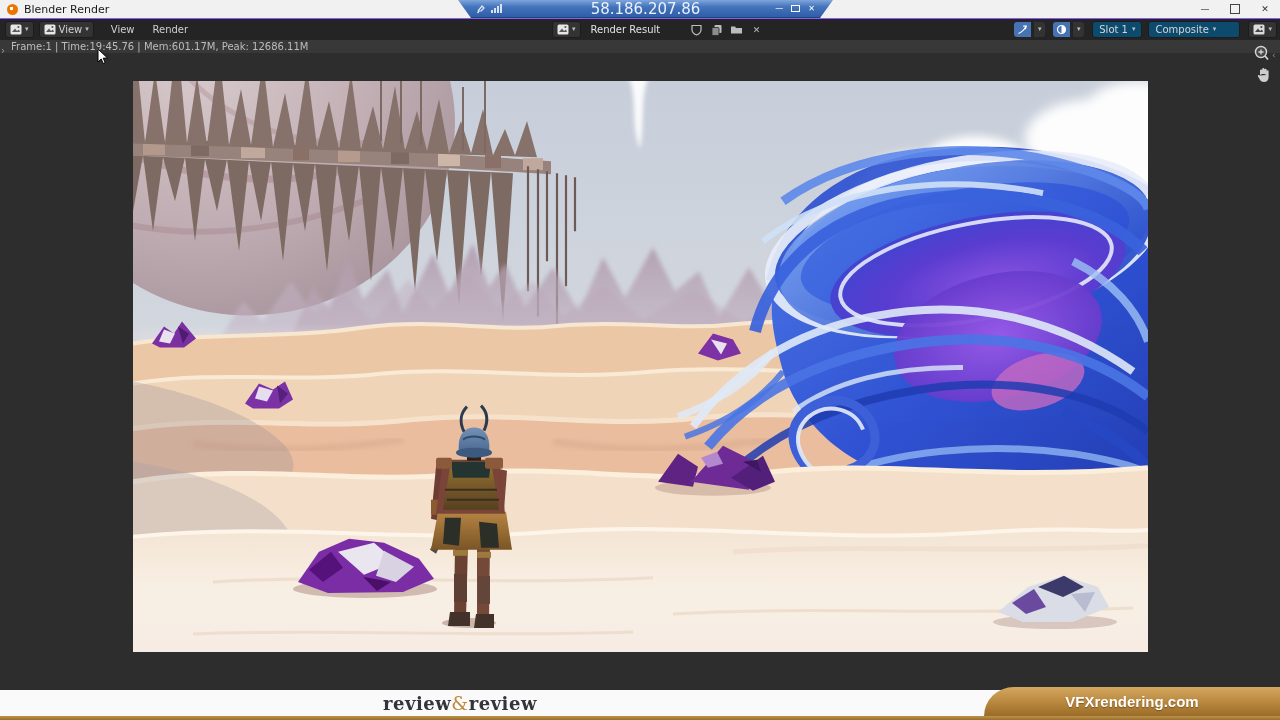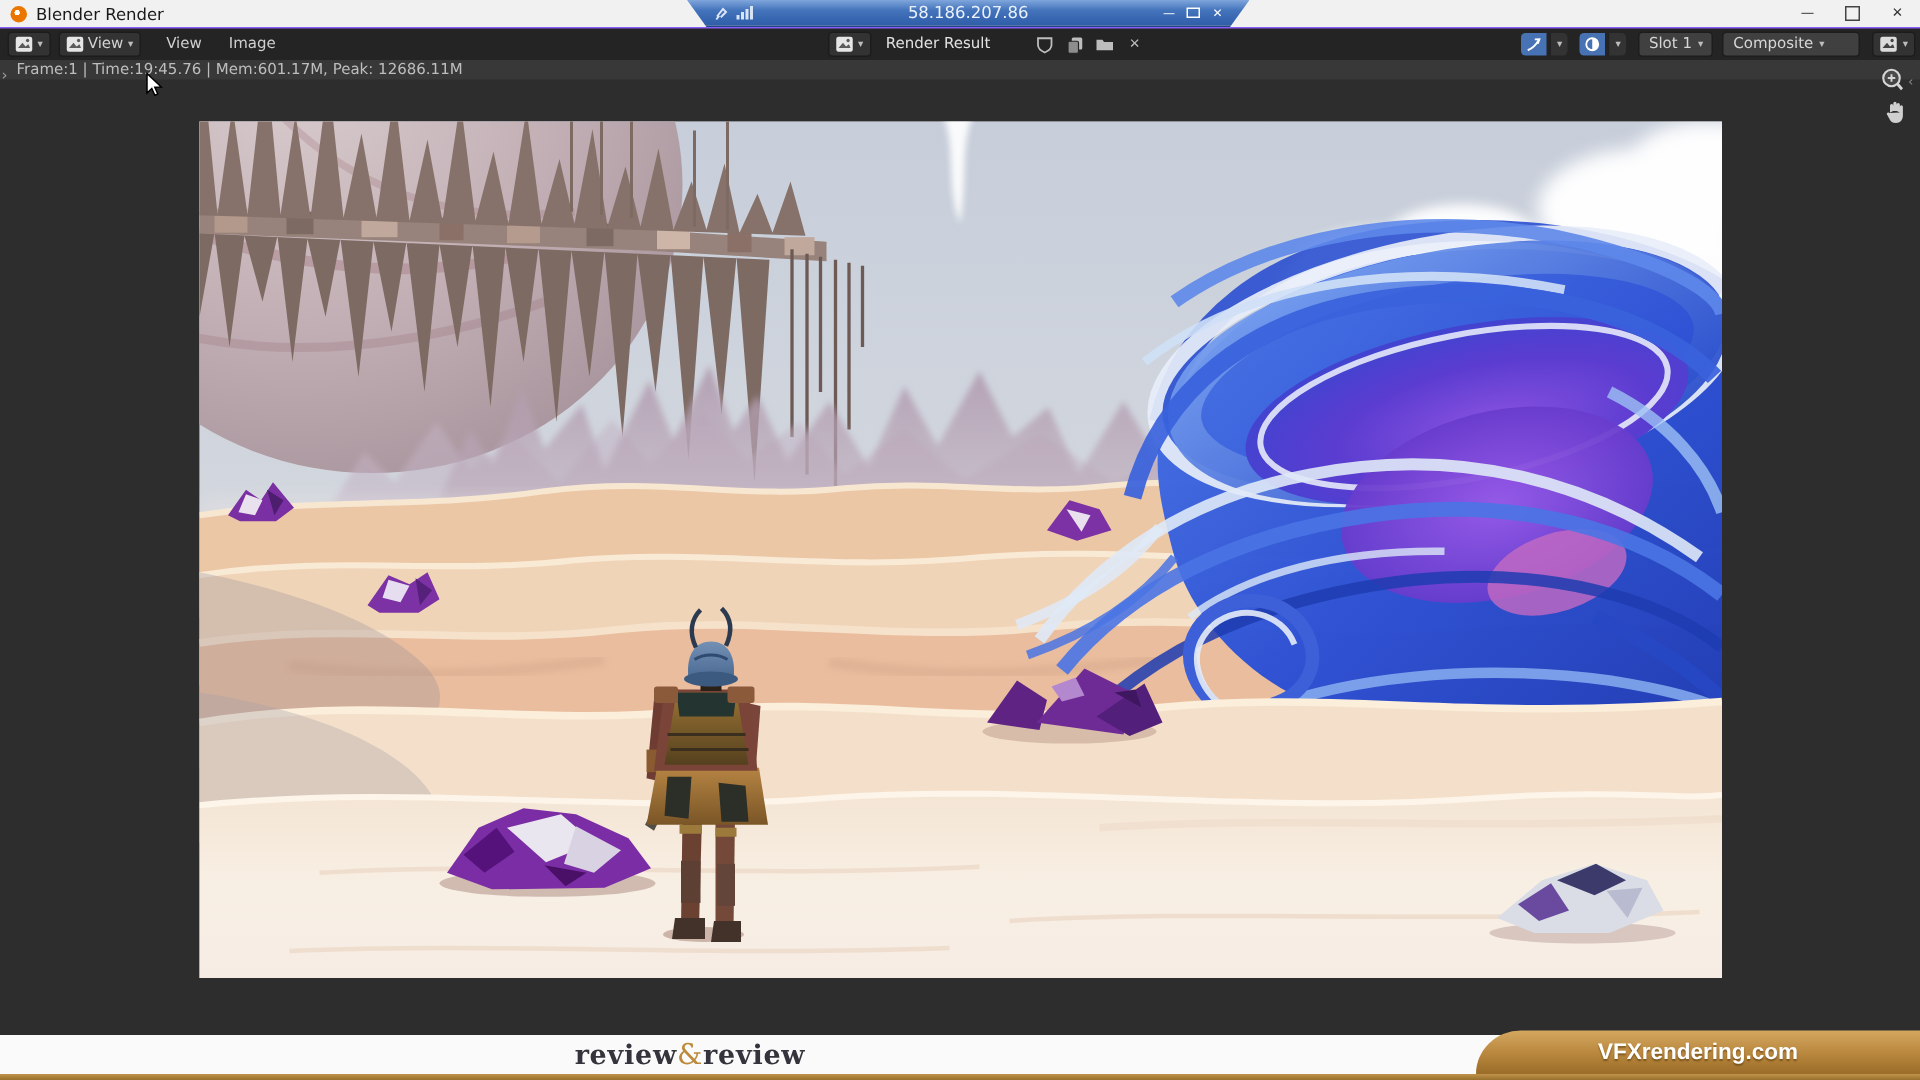--- a/index.html
+++ b/index.html
@@ -17,21 +17,21 @@
            color:#333;font-size:9px;cursor:default;}
   .maxbox{width:8px;height:8px;border:1px solid #444;}
 
   
   .rdp{position:absolute;left:458px;top:0;width:375px;height:17px;z-index:40;
        background:linear-gradient(180deg,#7fa6dc 0%,#4474bc 40%,#2f5da8 100%);
        border-bottom:1px solid #1d4484;
        clip-path:polygon(0 0,100% 0,calc(100% - 13px) 100%,13px 100%);
        display:flex;align-items:center;color:#fff;}
   .rdp-left{display:flex;align-items:center;margin-left:18px;gap:5px;}
-  .rdp-addr{position:absolute;left:0;right:0;text-align:center;font-size:11px;color:#eaf1fb;}
+  .rdp-addr{position:absolute;left:0;right:0;text-align:center;font-size:15px;color:#eaf1fb;}
   .rdp-right{position:absolute;right:18px;top:0;height:17px;display:flex;align-items:center;gap:8px;}
   .rdp-btn{font-size:8px;color:#fff;line-height:17px;}
   .rdp-restore{width:7px;height:5px;border:1px solid #fff;position:relative;}
   .sigbars{display:flex;align-items:flex-end;gap:1px;height:9px;}
   .sigbars i{display:block;width:2px;background:#d7e4f6;}
 
   
   .bheader{position:absolute;left:0;top:19px;width:1280px;height:21px;background:#242424;
            display:flex;align-items:center;font-size:10px;color:#d2d2d2;}
   .hgroup{display:flex;align-items:center;}
@@ -41,21 +41,21 @@
   .menu-item{padding:0 9px;color:#cfcfcf;}
   .mini-icon{display:block;}
   .center-cluster{position:absolute;left:552px;top:0;height:21px;display:flex;align-items:center;gap:4px;}
   .imgname{color:#e2e2e2;padding:0 6px;min-width:88px;}
   .ico-btn{display:flex;align-items:center;justify-content:center;width:16px;height:16px;}
   .right-cluster{position:absolute;right:3px;top:0;height:21px;display:flex;align-items:center;gap:2px;}
   .bluebtn{width:17px;height:15px;border-radius:3px 0 0 3px;background:#4772b3;
            display:flex;align-items:center;justify-content:center;}
   .bluechev{width:11px;height:15px;border-radius:0 3px 3px 0;background:#333;border-left:1px solid #222;
             display:flex;align-items:center;justify-content:center;margin-right:6px;}
-  .ddtext{display:flex;align-items:center;gap:4px;padding:0 6px;height:15px;background:#404040;
+  .ddtext{display:flex;align-items:center;gap:4px;padding:0 6px;height:15px;background:#0c4a6e;
           border:1px solid #1d1d1d;border-radius:3px;margin-right:4px;color:#d6d6d6;}
 
   
   .statusbar{position:absolute;left:0;top:40px;width:1280px;height:13px;background:#383838;
              color:#bdbdbd;font-size:10px;line-height:13px;padding-left:11px;box-sizing:border-box;}
   .region-expand{position:absolute;left:1px;top:45px;color:#9a9a9a;font-size:10px;}
   .cursor{position:absolute;left:97px;top:48px;z-index:60;}
   .vp-tool{position:absolute;z-index:30;}
   .gizmo-collapse{position:absolute;left:1272px;top:50px;color:#8a8a8a;font-size:9px;}
 
@@ -128,21 +128,21 @@
       <span class="hbtn">
         <svg class="mini-icon" width="12" height="11">
           <rect x="0.5" y="0.5" width="11" height="10" rx="1.5" fill="#e6e6e6"></rect>
           <path d="M2,8 L5,4.5 L7,7 L9,5.5 L10,8 Z" fill="#5a5a5a"></path>
           <circle cx="8.4" cy="3" r="1.1" fill="#5a5a5a"></circle>
         </svg>
         <span>View</span>
         <span class="chev">▾</span>
       </span>
       <span class="menu-item" style="margin-left:8px">View</span>
-      <span class="menu-item">Image</span>
+      <span class="menu-item">Render</span>
     </div>
 
     <div class="center-cluster">
       <span class="hbtn" style="margin-left:0">
         <svg class="mini-icon" width="12" height="11">
           <rect x="0.5" y="0.5" width="11" height="10" rx="1.5" fill="#e6e6e6"></rect>
           <path d="M2,8 L5,4.5 L7,7 L9,5.5 L10,8 Z" fill="#5a5a5a"></path>
           <circle cx="8.4" cy="3" r="1.1" fill="#5a5a5a"></circle>
         </svg>
         <span class="chev">▾</span>

